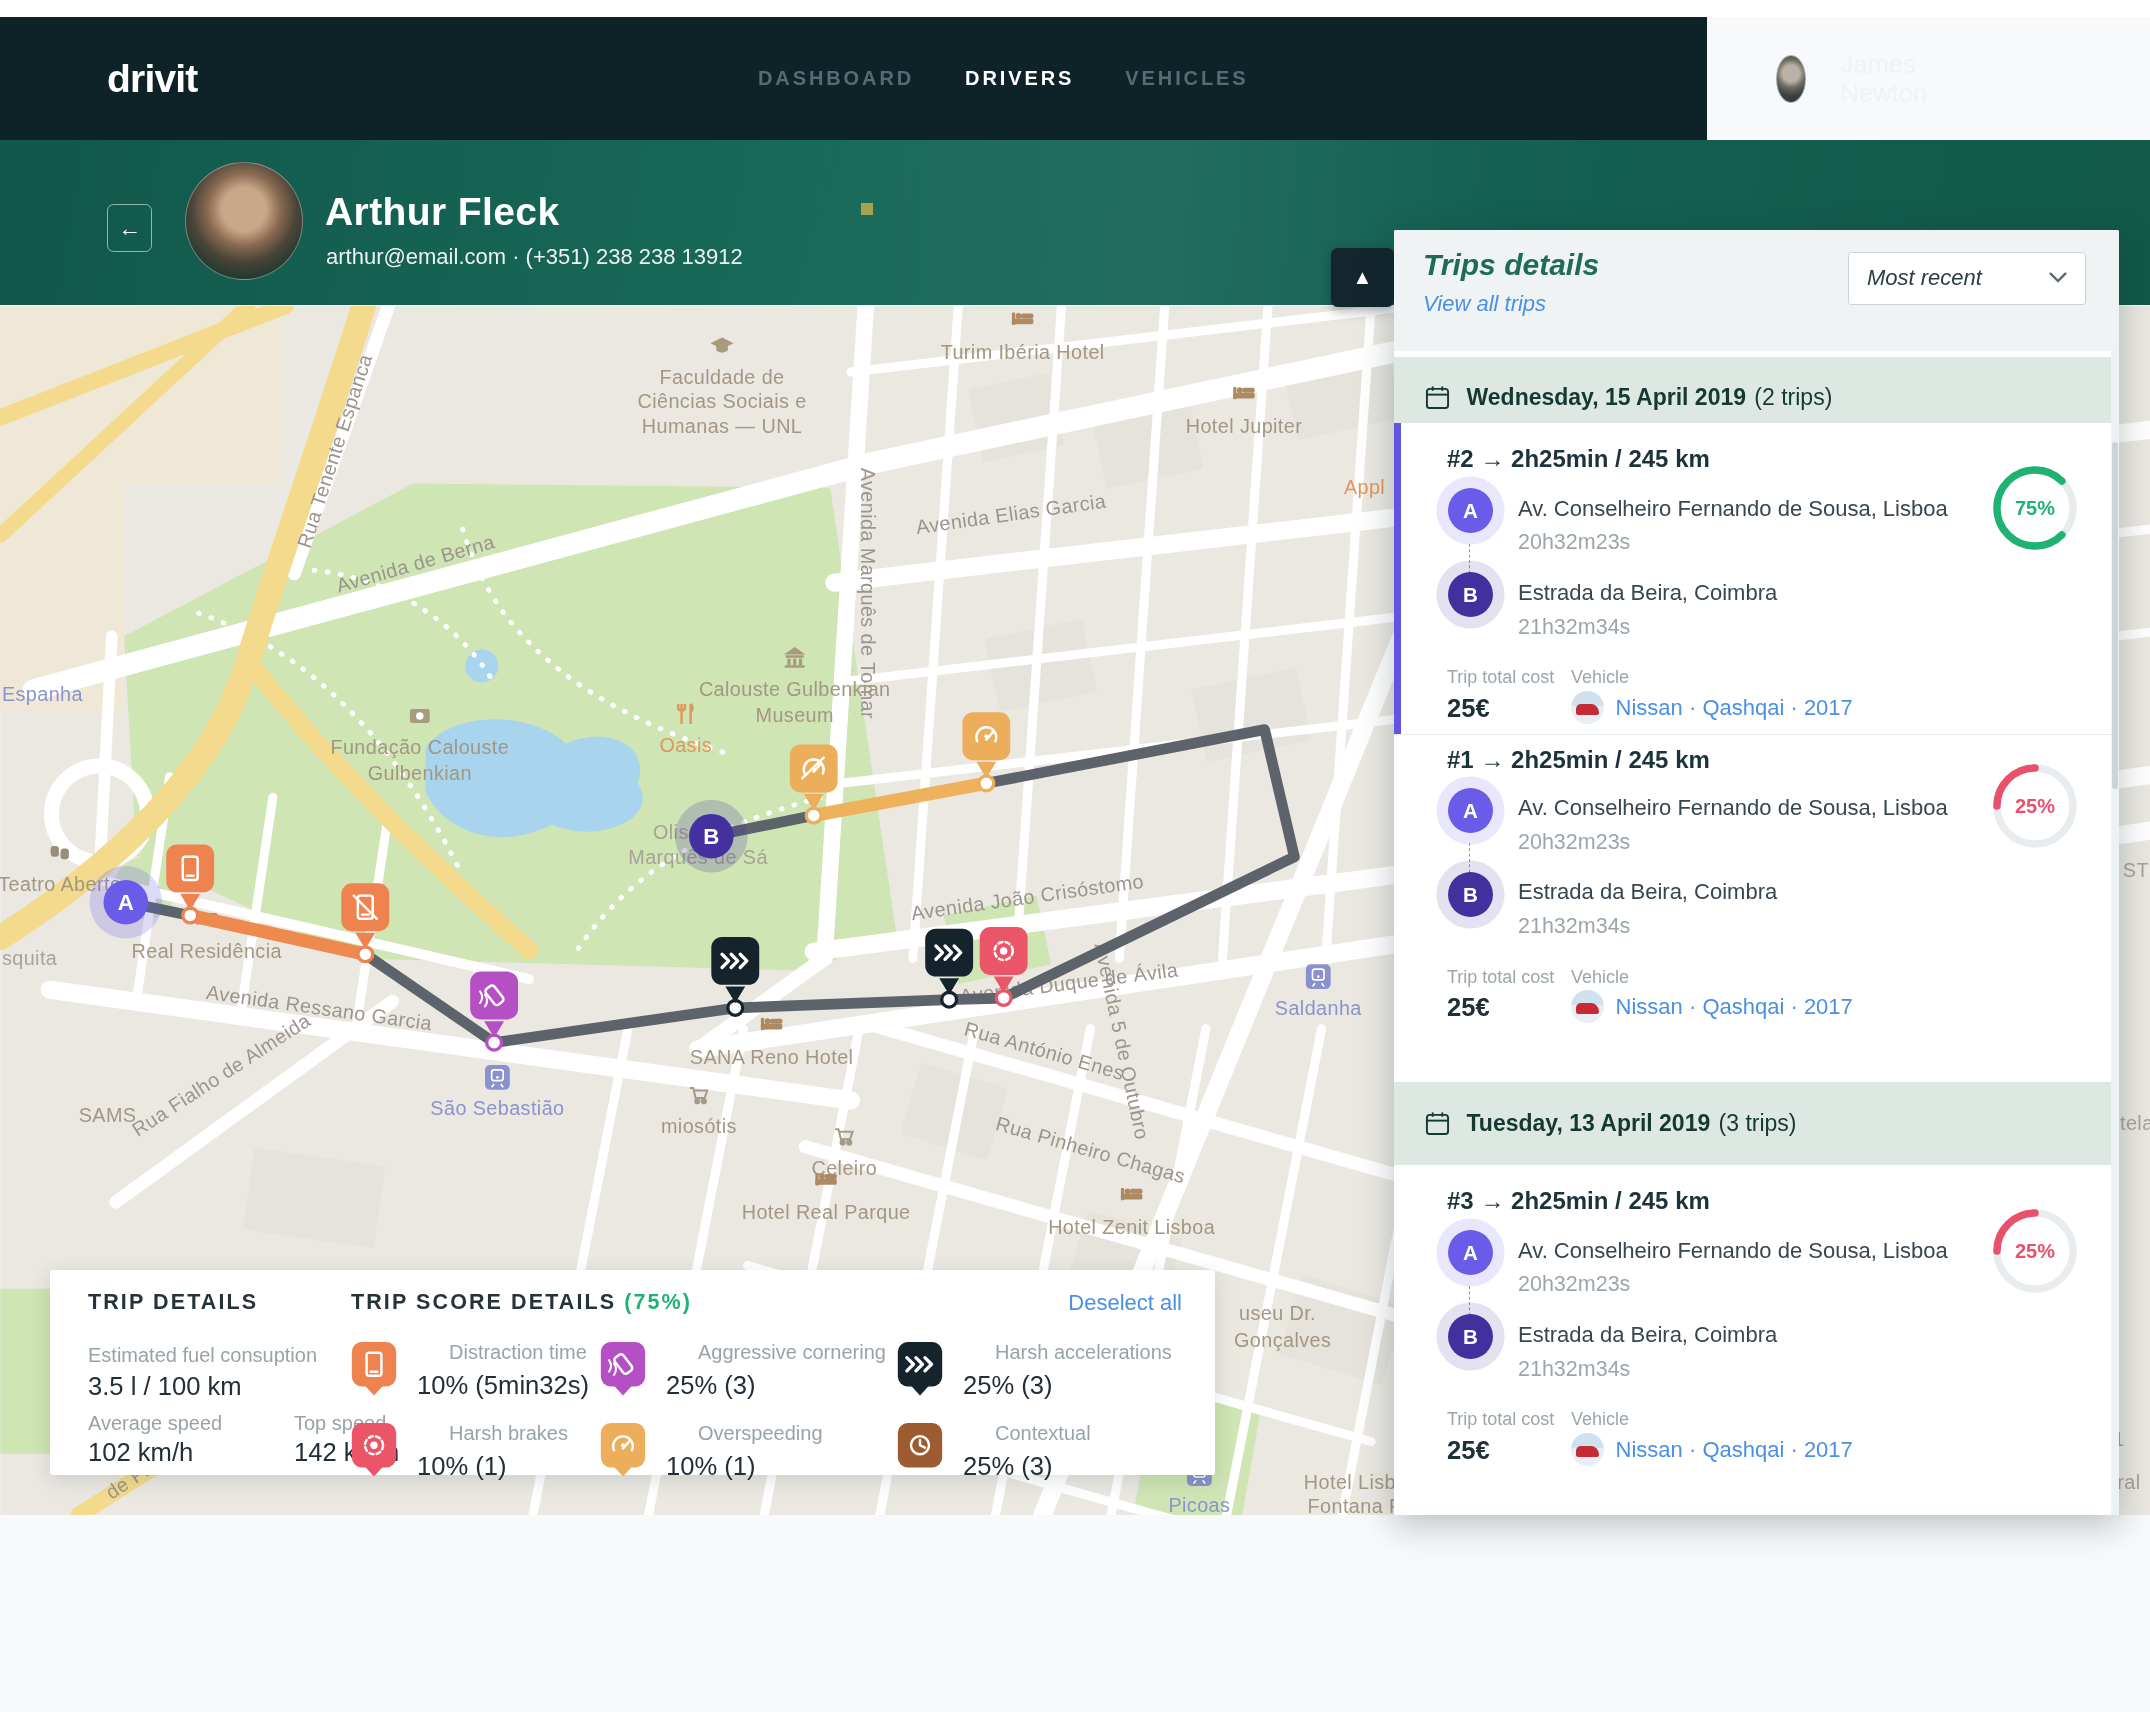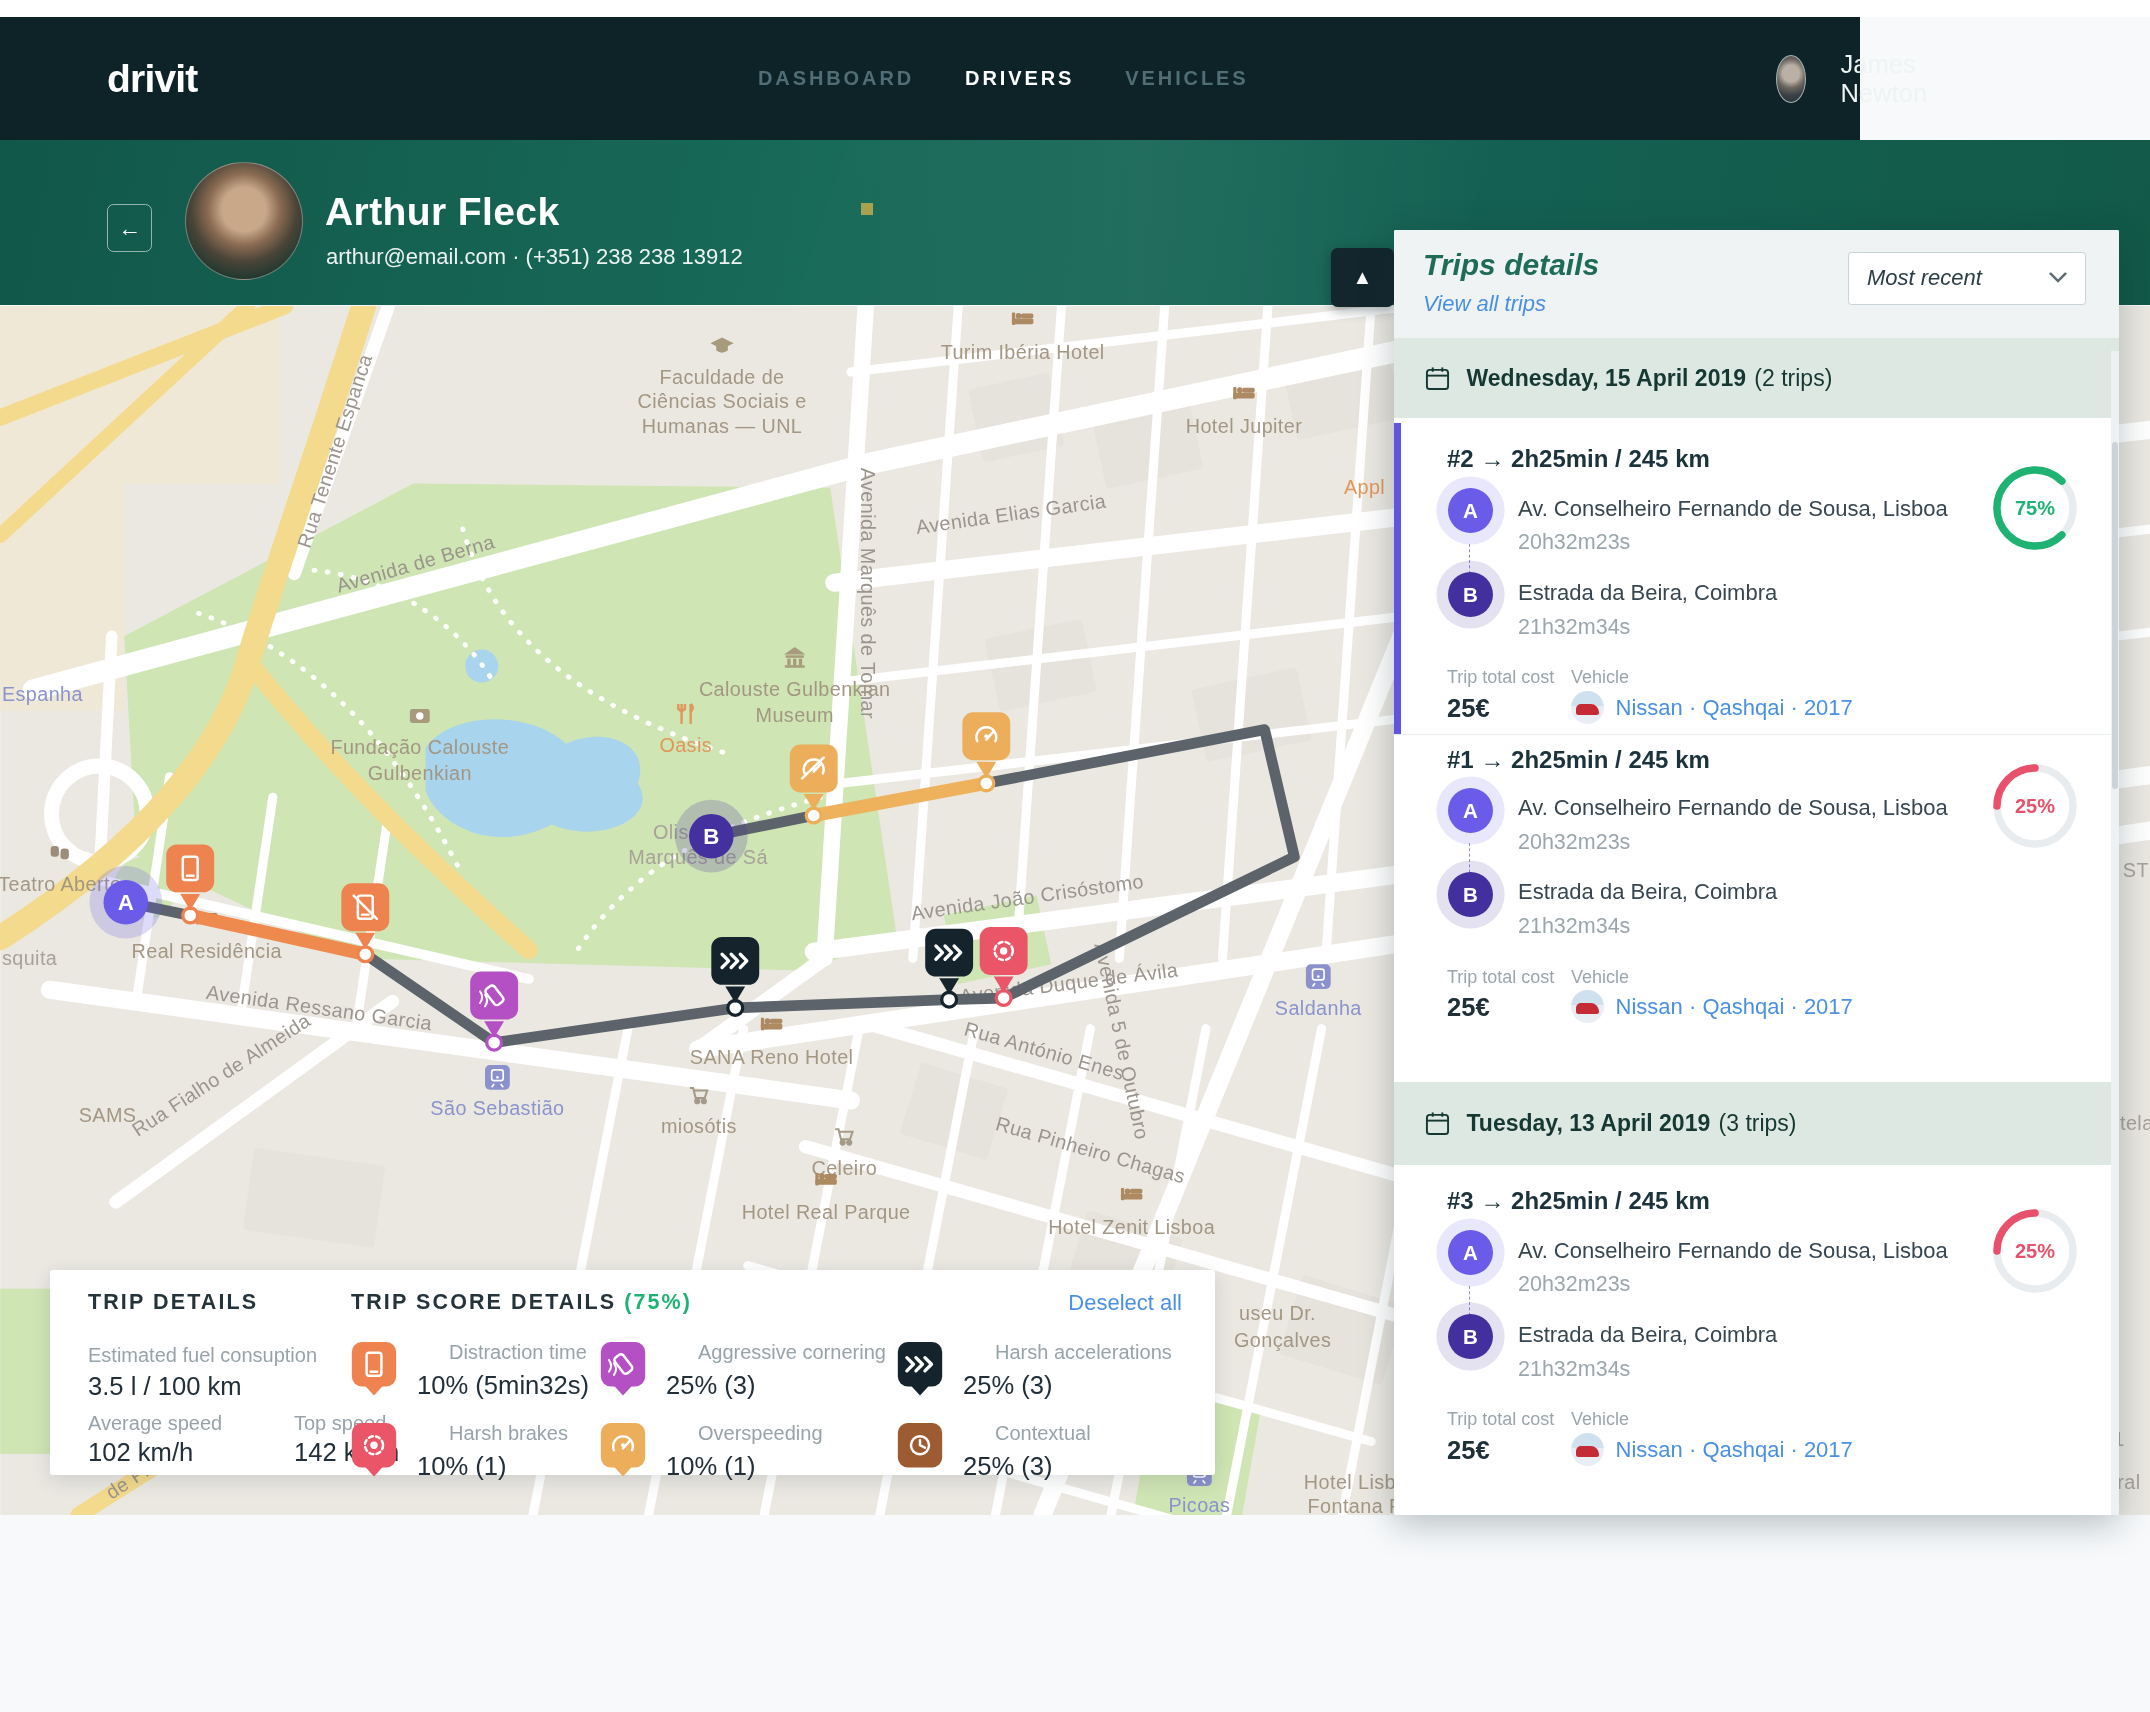--- a/index.html
+++ b/index.html
@@ -1,21 +1,21 @@
 <!DOCTYPE html>
 <html style="font-size:13.2px"><head>
 <meta charset="utf-8">
 <style>
   html,body{margin:0;padding:0;background:#f7f9fb;}
   .stage{position:relative;width:2151px;height:1712px;overflow:hidden;background:#f7f9fb;
          font-family:"Liberation Sans",sans-serif;-webkit-font-smoothing:antialiased;}
   .abs{position:absolute;}
   
   .topstrip{left:0;top:0;width:2151px;height:16.5px;background:#ffffff;}
-  .navbar{left:0;top:16.5px;width:1860px;height:124px;background:#0e2328;display:flex;align-items:center;}
+  .navbar{left:0;top:16.5px;width:1707px;height:124px;background:#0e2328;display:flex;align-items:center;}
   .logo{position:absolute;left:107px;font-size:39px;font-weight:700;color:#fff;letter-spacing:-0.8px;}
   .mainnav{position:absolute;left:758px;display:flex;gap:51px;align-items:center;}
   .nav-item{font-size:20px;letter-spacing:2.9px;color:#516d75;cursor:pointer;font-weight:700;}
   .nav-item.active{color:#ffffff;}
   .userblock{position:absolute;left:1776px;display:flex;align-items:center;gap:34px;cursor:pointer;}
   .user-avatar{width:46px;height:46px;border-radius:50%;border:1.7px solid #9fb3b6;
       background:radial-gradient(circle at 50% 38%,#b9b1a6 0 26%,#6e675f 45%,#3a4045 70%,#2c3337 100%);}
   .user-name{font-size:25.6px;color:#eef3f3;}
   
   .drvheader{left:0;top:140px;width:2151px;height:165px;
@@ -475,21 +475,21 @@
       <div class="tp-title" data-interactable="false">Trips details</div>
       <div class="tp-link" data-interactable="true">View all trips</div>
       <div class="tp-select" data-interactable="true">
         <span data-interactable="false">Most recent</span>
         <svg width="18" height="11.6" viewBox="0 0 22 14" data-interactable="false">
             <path d="M2,2 L11,11 L20,2" fill="none" stroke="#5b6b72" stroke-width="3" stroke-linecap="round"></path>
           </svg>
       </div>
     </div>
 
-    <div class="band" style="top:108px;height:80px;" data-interactable="false">
+    <div class="band" style="top:127px;height:80px;" data-interactable="false">
       <svg width="25" height="25" viewBox="0 0 26 26" data-interactable="false">
           <g fill="none" stroke="#163832" stroke-width="2">
             <rect x="2" y="4" width="22" height="20" rx="3"></rect>
             <line x1="2" y1="10" x2="24" y2="10"></line>
             <line x1="8" y1="1.5" x2="8" y2="6"></line>
             <line x1="18" y1="1.5" x2="18" y2="6"></line>
           </g>
         </svg>
       <div><b data-interactable="false">Wednesday, 15 April 2019</b><span class="cnt" data-interactable="false">(2 trips)</span></div>
     </div>

